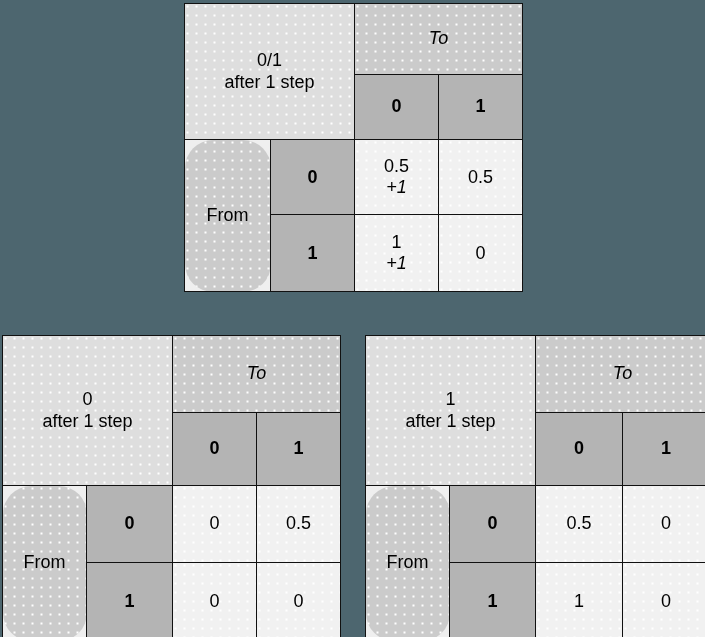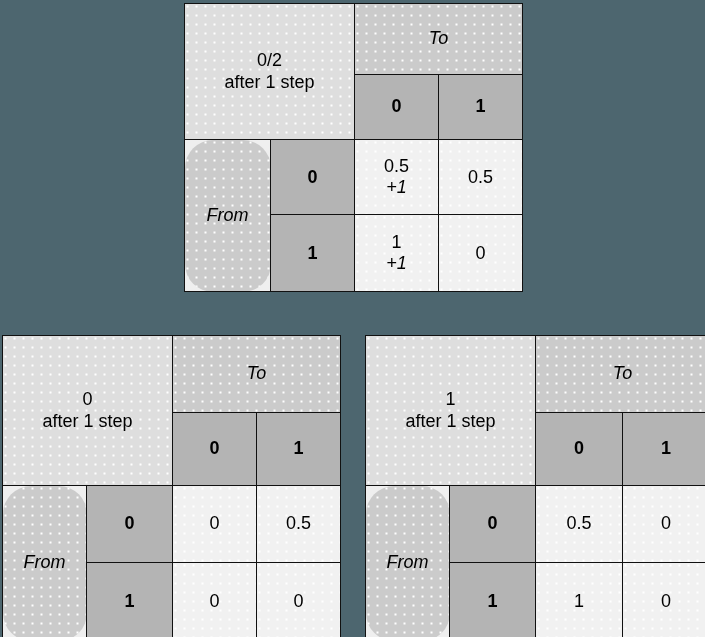--- a/index.html
+++ b/index.html
@@ -69,21 +69,20 @@
   .corner .cap-line1 { display: block; }
   .corner .cap-line2 { display: block; }
 
   
   .to-head {
     font-style: italic;
     font-size: 18px;
   }
   
   .from-head {
-    font-style: italic;
     font-size: 18px;
     border-radius: 28px;
   }
   
   .axis-lab {
     font-weight: bold;
     font-size: 18px;
   }
   
   .val {
@@ -148,21 +147,21 @@
 <table id="table-top" class="matrix">
   <colgroup>
     <col class="c-from">
       <col class="c-rowlab">
       <col class="c-v0">
       <col class="c-v1">
   </colgroup>
   <tbody>
     <tr class="r-to">
       <td class="corner tex-light" colspan="2" rowspan="2">
-        <span class="cap-line1">0/2</span>
+        <span class="cap-line1">0/1</span>
         <span class="cap-line2">after 1 step</span>
       </td>
       <td class="to-head tex-mid" colspan="2">To</td>
     </tr>
     <tr class="r-ax">
       <td class="axis-lab flat-dark">0</td>
       <td class="axis-lab flat-dark">1</td>
     </tr>
     <tr class="r-d0">
       <td class="from-head tex-mid" rowspan="2">From</td>

